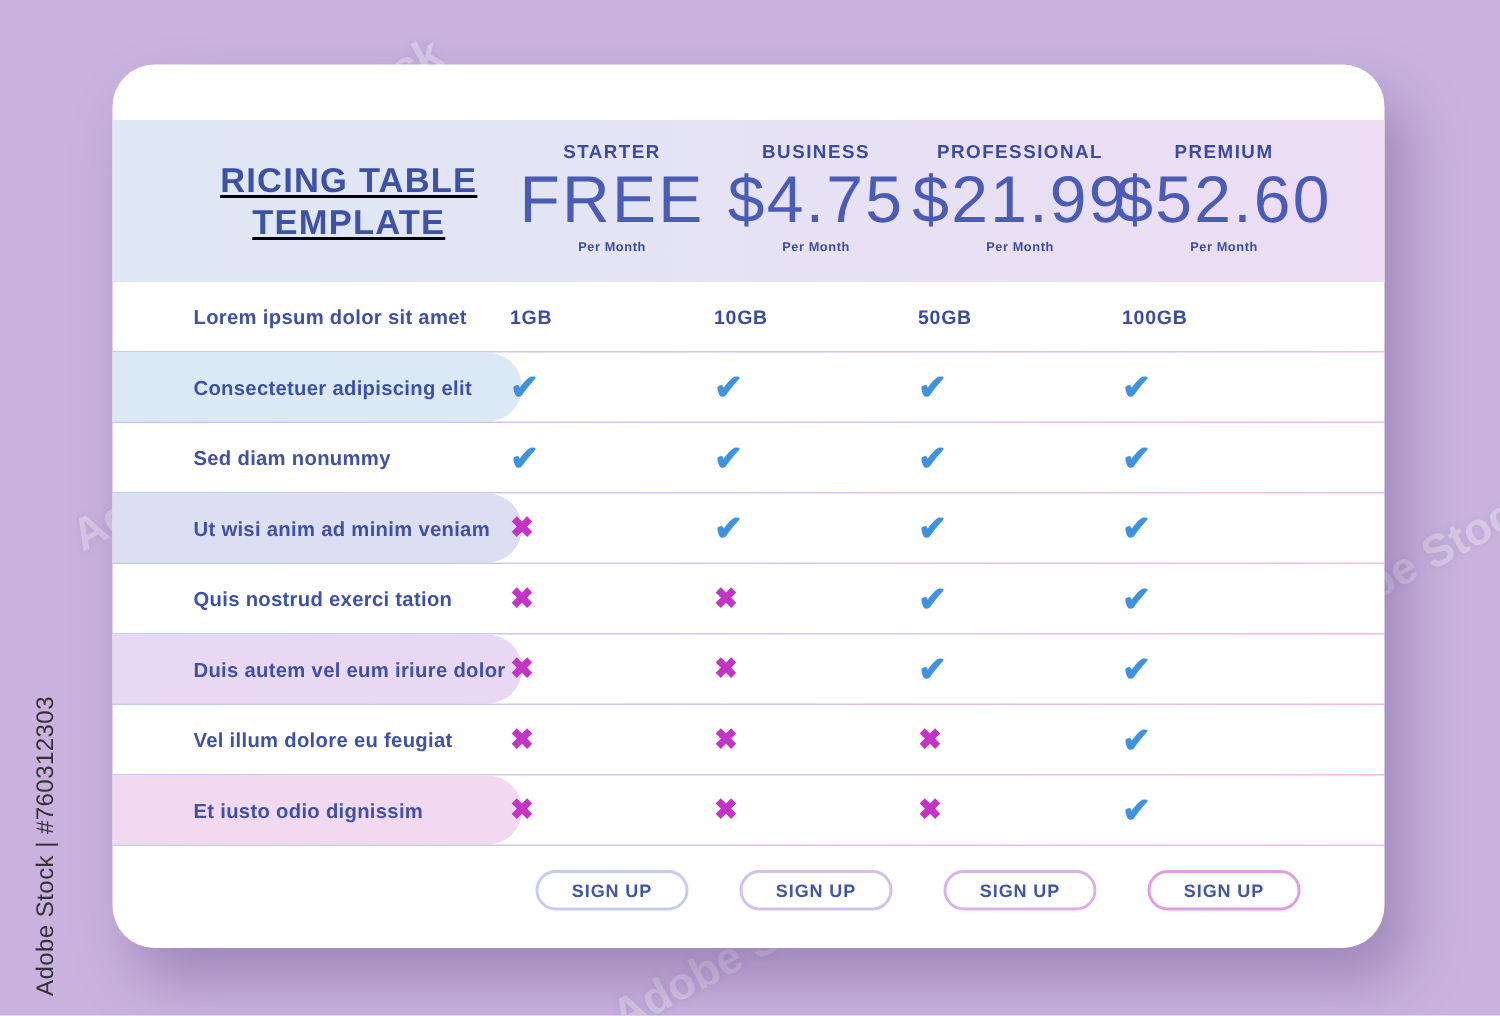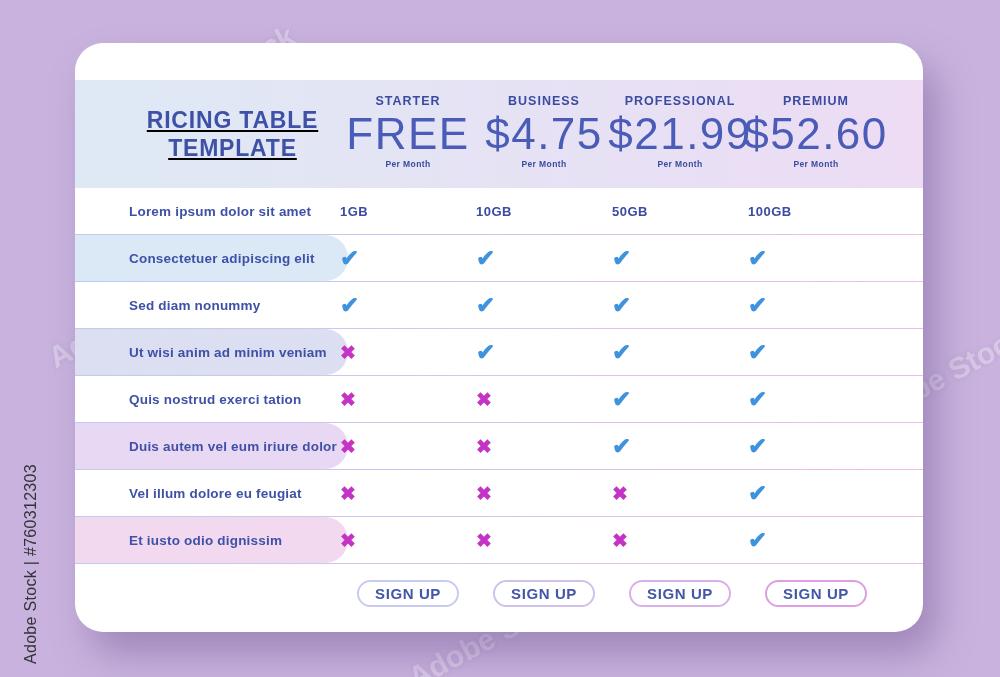--- a/index.html
+++ b/index.html
@@ -73,21 +73,21 @@
   .fcell{ display:flex; align-items:center; justify-content:flex-start; }
   .storage-value{ font-size:13px; font-weight:800; letter-spacing:.5px; color:var(--c-plan,#3a4ba1); }
   .check-glyph{ color:var(--c-check,#3f92dd); font-size:23px; font-weight:700; line-height:1; }
   .cross-glyph{ color:var(--c-cross,#c433c6); font-size:19px; font-weight:700; line-height:1; }
   
   .footer{ position:absolute; left:0; right:0; top:521px; height:68px; }
   .signup-btn{
     justify-self:center; align-self:start; margin-top:16px;
     width:102px; height:27px; border-radius:14px; background:#fff;
     border:2px solid #ec4899; display:flex; align-items:center; justify-content:center;
-    font-size:15px; font-weight:800; letter-spacing:.6px;
+    font-size:12px; font-weight:800; letter-spacing:.6px;
     color:var(--c-btn-text,#4156a8); cursor:pointer; box-sizing:border-box;
     font-family:"Liberation Sans", sans-serif;
   }
 </style>
 </head>
 <body>
 
 <div class="stage">
 
   <div id="wm-tiles">

